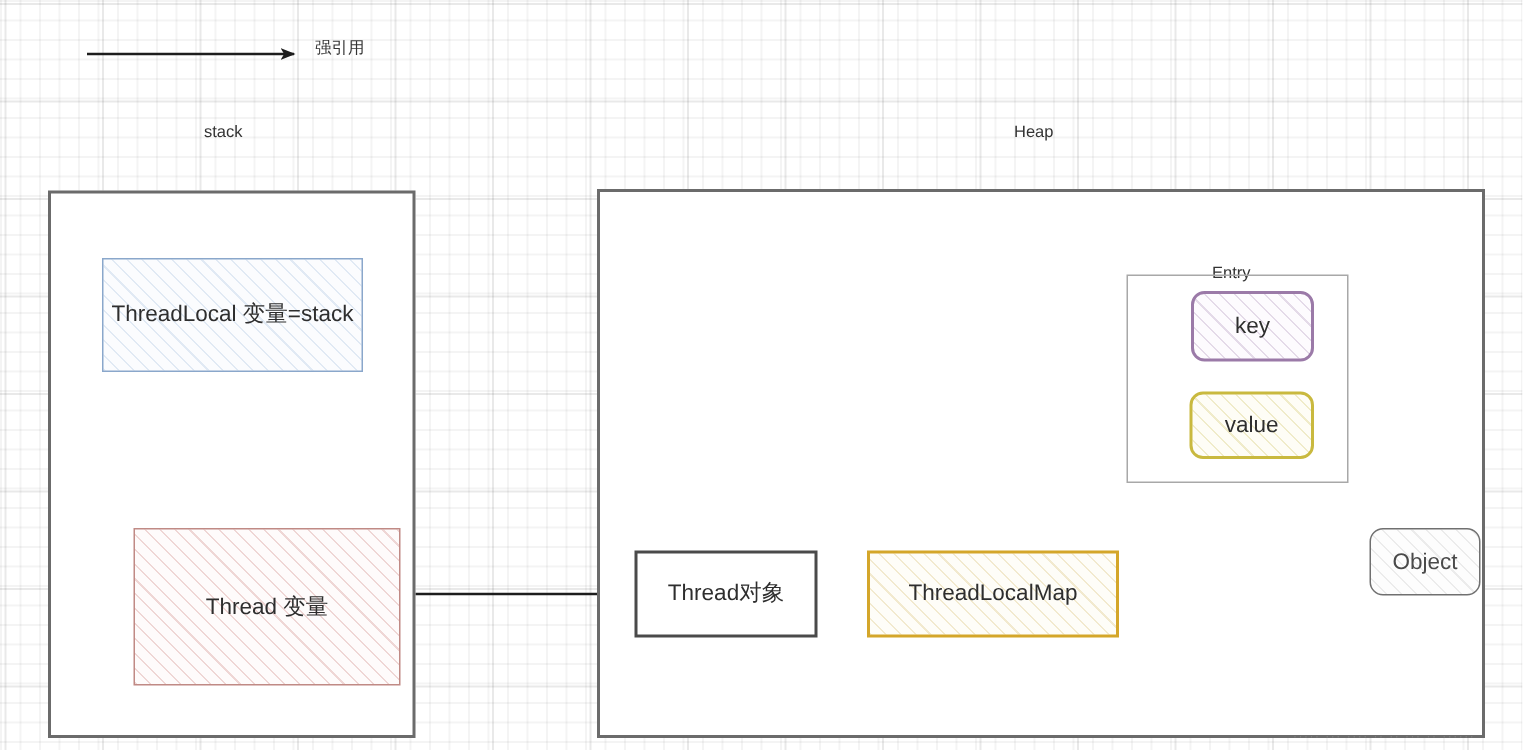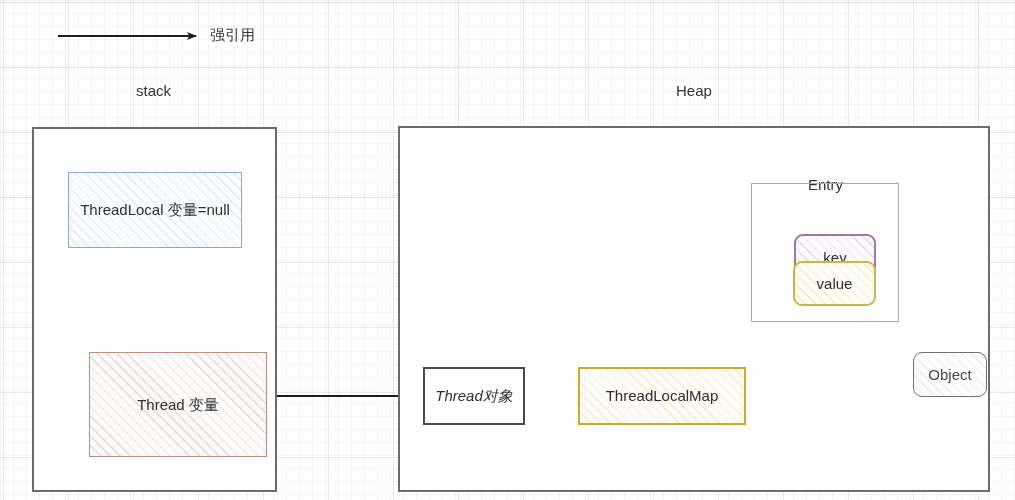--- a/index.html
+++ b/index.html
@@ -27,21 +27,21 @@
   .svg-layer {
     position: absolute;
     left: 0; top: 0;
     width: 1015px;
     height: 500px;
     pointer-events: none;
   }
 
   .label {
     position: absolute;
-    font-size: 15px;
+    font-size: 11px;
     color: #333333;
     white-space: nowrap;
     line-height: 1.25;
   }
 
   .container-box {
     position: absolute;
     border: 2px solid #6b6b6b;
     background: #ffffff;
     box-sizing: border-box;
@@ -143,39 +143,39 @@
   <div class="label" style="left:210px; top:26px;">强引用</div>
 
   <div class="label" style="left:136px; top:82px;">stack</div>
   <div class="label" style="left:676px; top:82px;">Heap</div>
 
   <div class="container-box" style="left:32px; top:127px; width:245px; height:365px;"></div>
   <div class="container-box" style="left:398px; top:126px; width:592px; height:366px;"></div>
 
   <div class="node hatch-blue" id="node-threadlocal-var" style="left:68px; top:172px; width:174px; height:76px; flex-direction:row;">
     <span>ThreadLocal 变量</span>
-    <span>=null</span>
+    <span>=stack</span>
   </div>
 
   <div class="node hatch-red" id="node-thread-var" style="left:70px; top:352px; width:178px; height:105px;margin-left:19px;">
     <span>Thread 变量</span>
   </div>
 
-  <div class="node" id="node-thread-object" style="left:423px; top:367px; width:102px; height:58px;font-style:italic;">
+  <div class="node" id="node-thread-object" style="left:423px; top:367px; width:122px; height:58px;">
     <span>Thread对象</span>
   </div>
 
   <div class="node hatch-gold" id="node-threadlocalmap" style="left:578px; top:367px; width:168px; height:58px;text-align:center;">
     <span>ThreadLocalMap</span>
   </div>
 
   <div class="label" style="left:808px; top:150px;margin-top:26px;">Entry</div>
   <div id="box-entry" style="left:751px; top:183px; width:148px; height:139px;"></div>
 
-  <div class="node hatch-purple" id="node-entry-key" style="left:794px; top:194px; width:82px; height:47px;margin-top:40px;">
+  <div class="node hatch-purple" id="node-entry-key" style="left:794px; top:194px; width:82px; height:47px;">
     <span>key</span>
   </div>
 
   <div class="node hatch-yellow" id="node-entry-value" style="left:793px; top:261px; width:83px; height:45px;">
     <span>value</span>
   </div>
 
   <div class="node hatch-gray" id="node-object" style="left:913px; top:352px; width:74px; height:45px;">
     <span>Object</span>
   </div>

